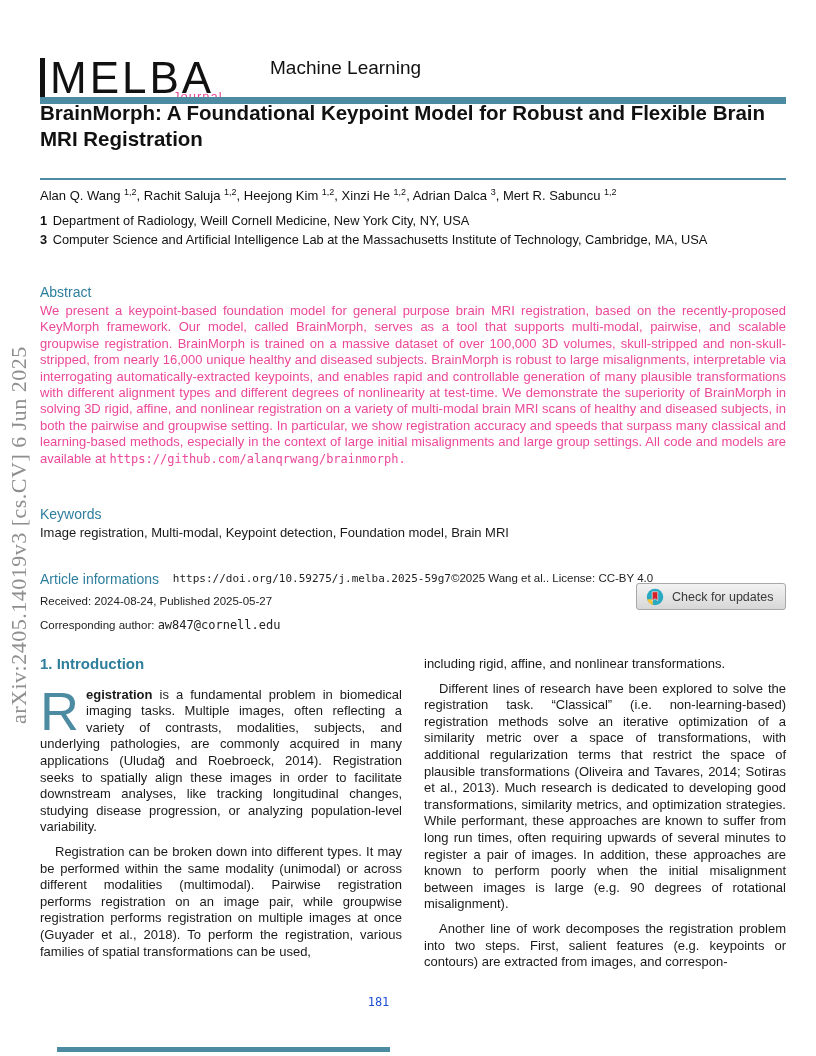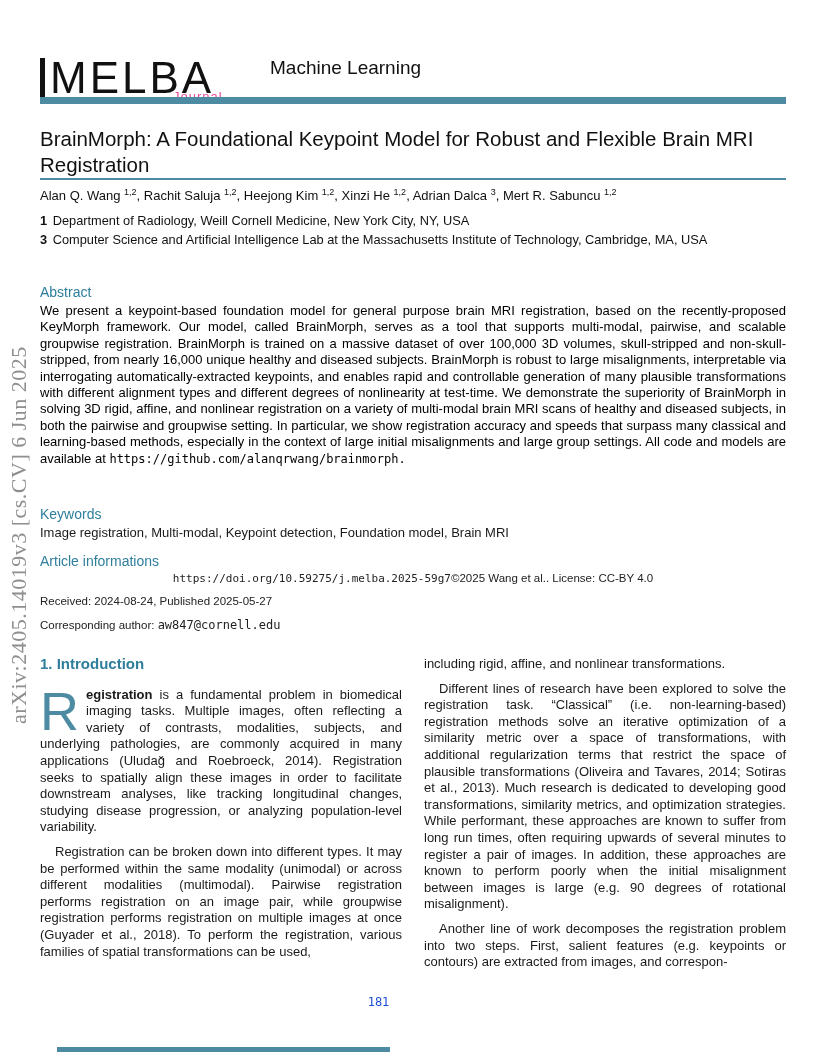--- a/index.html
+++ b/index.html
@@ -34,37 +34,37 @@
   .logo-underline{position:absolute;left:10px;top:45px;width:120px;height:1.5px;background:#111;}
   .logo-sub{
     position:absolute;left:133px;top:33px;font-size:13px;color:#ec4899;letter-spacing:1px;
   }
   .tagline{
     position:absolute;left:230px;top:-1px;font-size:19px;line-height:25px;color:#111;
   }
   .header-rule{position:absolute;left:40px;top:97px;width:746px;height:7px;background:var(--bar);}
 
   
-  .title{top:126px;font-size:20.5px;font-weight:normal;line-height:26px;color:#111;}
+  .title{top:100px;font-size:20.5px;font-weight:bold;line-height:26px;color:#111;}
   .title-rule{position:absolute;left:40px;top:178px;width:746px;height:1.5px;background:var(--bar);}
   .authors{top:187px;font-size:13px;color:#111;}
   .authors sup{font-size:9px;}
   .affils{top:212px;font-size:12.8px;line-height:18.5px;color:#111;}
   .affils b{margin-right:2px;}
 
   
   .sec-head{font-size:14px;font-weight:normal;color:var(--accent);}
   .abstract-head{top:284px;}
   .abstract-body{
-    top:303px;font-size:13px;line-height:16.4px;text-align:justify;color:#000000;
+    top:303px;font-size:13px;line-height:16.4px;text-align:justify;color:#ec4899;
   }
   .mono{font-family:"DejaVu Sans Mono",monospace;font-size:12px;}
   .kw-head{top:506px;}
   .kw-text{top:525px;font-size:13px;}
-  .ai-head{top:553px;}
+  .ai-head{top:571px;}
   .ai-body{top:572px;font-size:11.5px;color:#222;}
   .ai-row{display:flex;justify-content:center;align-items:baseline;margin-bottom:10px;}
   .ai-row .mono{font-size:11px;}
   .ai-line{margin-bottom:11px;}
   .badge{
     position:absolute;right:0;top:11px;width:150px;height:27px;
     background:linear-gradient(#f3f3f3,#d7d7d7);
     border:1px solid #a8a8a8;border-radius:3px;
     display:flex;align-items:center;gap:8px;padding:0 9px;cursor:pointer;
   }
@@ -131,20 +131,30 @@
 <div class="content ai-body" style="position:absolute;">
   <div class="ai-row" style="width:746px;">
     <span class="mono">https://doi.org/10.59275/j.melba.2025-59g7</span>
     <span>©2025 Wang et al.. License: CC-BY 4.0</span>
   </div>
   <div class="ai-line">Received: 2024-08-24, Published 2025-05-27</div>
   <div class="ai-line">
     <span>Corresponding author:</span>
     <span class="mono">aw847@cornell.edu</span>
   </div>
+  <div class="badge">
+    <span style="display:inline-flex;">
+      <svg width="18" height="18" viewBox="0 0 24 24">
+        <circle cx="12" cy="12" r="11" fill="#2aa9c2"></circle>
+        <path d="M1.5 15 A11 11 0 0 0 9 22.6 L9 15 Z" fill="#f6c33c"></path>
+        <path d="M8.3 5 h7.4 v12 l-3.7 -2.8 l-3.7 2.8 z" fill="#d6212b" stroke="#ffffff" stroke-width="0.8"></path>
+      </svg>
+    </span>
+    <span class="badge-label">Check for updates</span>
+  </div>
 </div>
 
 <div class="columns">
   <div class="col">
     <h2 class="intro-head">1.  Introduction</h2>
     <p>
       <span class="dropcap">R</span><b>egistration</b><span> is a fundamental problem in biomedical imaging tasks. Multiple images, often reflecting a variety of contrasts, modalities, subjects, and underlying pathologies, are commonly acquired in many applications (Uludağ and Roebroeck, 2014). Registration seeks to spatially align these images in order to facilitate downstream analyses, like tracking longitudinal changes, studying disease progression, or analyzing population-level variability.</span>
     </p>
     <p class="ind">Registration can be broken down into different types. It may be performed within the same modality (unimodal) or across different modalities (multimodal). Pairwise registration performs registration on an image pair, while groupwise registration performs registration on multiple images at once (Guyader et al., 2018). To perform the registration, various families of spatial transformations can be used,</p>
   </div>

